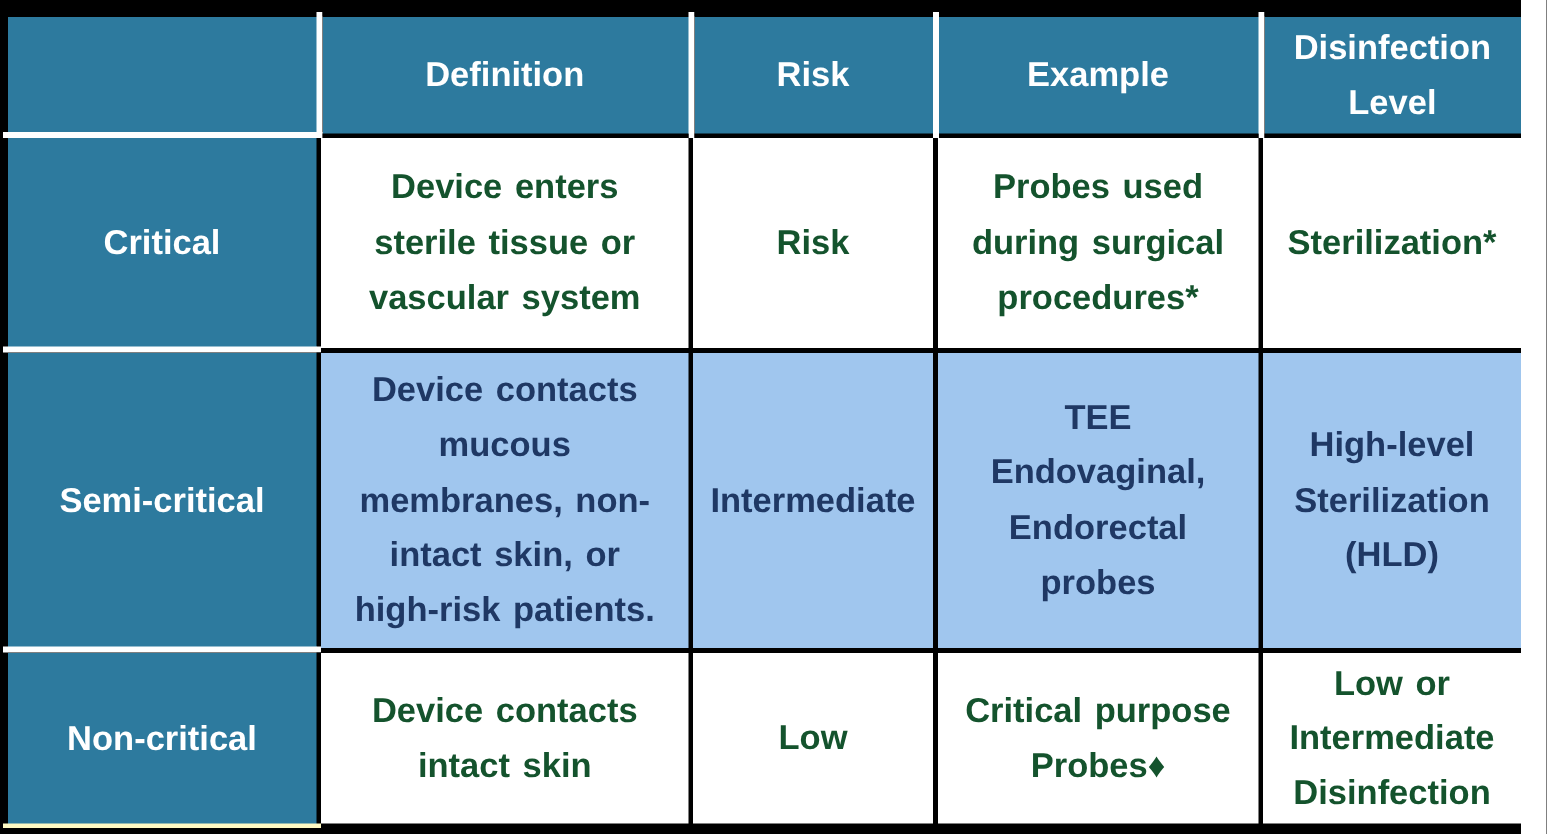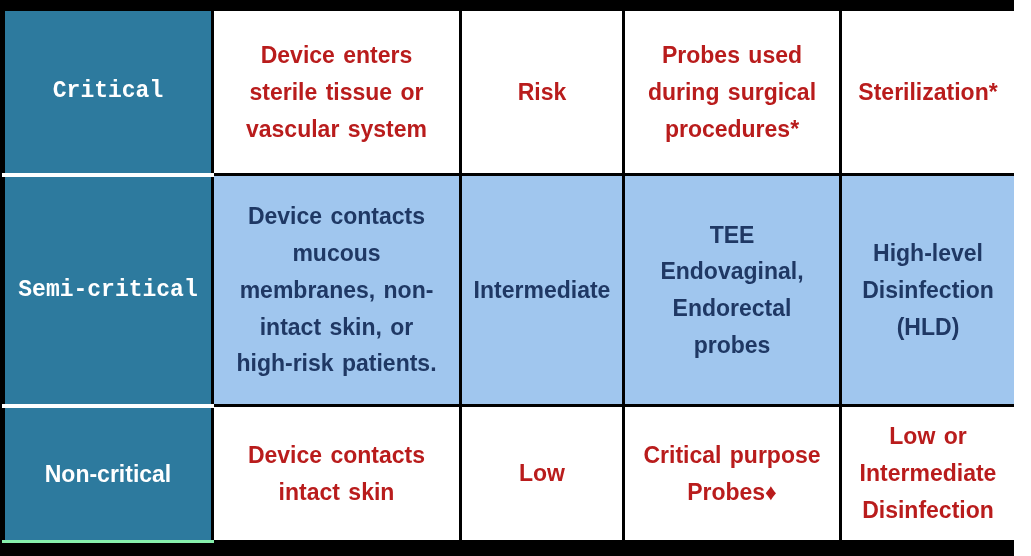--- a/index.html
+++ b/index.html
@@ -29,42 +29,50 @@
     font-size: 23px;
     line-height: 1.6;
     text-align: center;
     vertical-align: middle;
     white-space: pre-line;
     padding: 2px 4px;
     word-spacing: 2px;
     overflow: hidden;
   }
   .teal { background: #2D7A9E; color: #ffffff; }
-  .data-white { background: #ffffff; color: #b91c1c; }
+  .data-white { background: #ffffff; color: #14532d; }
   .data-blue  { background: #A0C6EE; color: #1F3864; }
   
   .corner      { border-right: 4px solid #ffffff; border-bottom: 4px solid #ffffff; }
   .colhead     { border-right: 4px solid #ffffff; }
   .colhead-last{ border-right: 3px solid #000000; }
-  .rowhead     { border-bottom: 4px solid #ffffff; font-family: Liberation Mono, monospace; }
-  .rowhead-last{ border-bottom: 3px solid #86efac; }
+  .rowhead     { border-bottom: 4px solid #ffffff; }
+  .rowhead-last{ border-bottom: 3px solid #fef9c3; }
 </style>
 </head>
 <body>
 
 <div class="table-wrap">
   <table class="class-table">
     <colgroup>
       <col style="width:209px">
       <col style="width:248px">
       <col style="width:163px">
       <col style="width:217px">
       <col style="width:175px">
     </colgroup>
     <tbody>
+      <tr style="height:76px">
+        <td class="teal corner"></td>
+        <td class="teal colhead">Definition</td>
+        <td class="teal colhead">Risk</td>
+        <td class="teal colhead">Example</td>
+        <td class="teal colhead-last">Disinfection
+Level</td>
+      </tr>
       <tr style="height:143px">
         <td class="teal rowhead">Critical</td>
         <td class="data-white">Device enters
 sterile tissue or
 vascular system</td>
         <td class="data-white">Risk</td>
         <td class="data-white">Probes used
 during surgical
 procedures*</td>
         <td class="data-white">Sterilization*</td>
@@ -75,21 +83,21 @@
 mucous
 membranes, non-
 intact skin, or
 high-risk patients.</td>
         <td class="data-blue">Intermediate</td>
         <td class="data-blue">TEE
 Endovaginal,
 Endorectal
 probes</td>
         <td class="data-blue">High-level
-Disinfection
+Sterilization
 (HLD)</td>
       </tr>
       <tr style="height:116px">
         <td class="teal rowhead-last">Non-critical</td>
         <td class="data-white">Device contacts
 intact skin</td>
         <td class="data-white">Low</td>
         <td class="data-white">Critical purpose
 Probes♦</td>
         <td class="data-white">Low or

